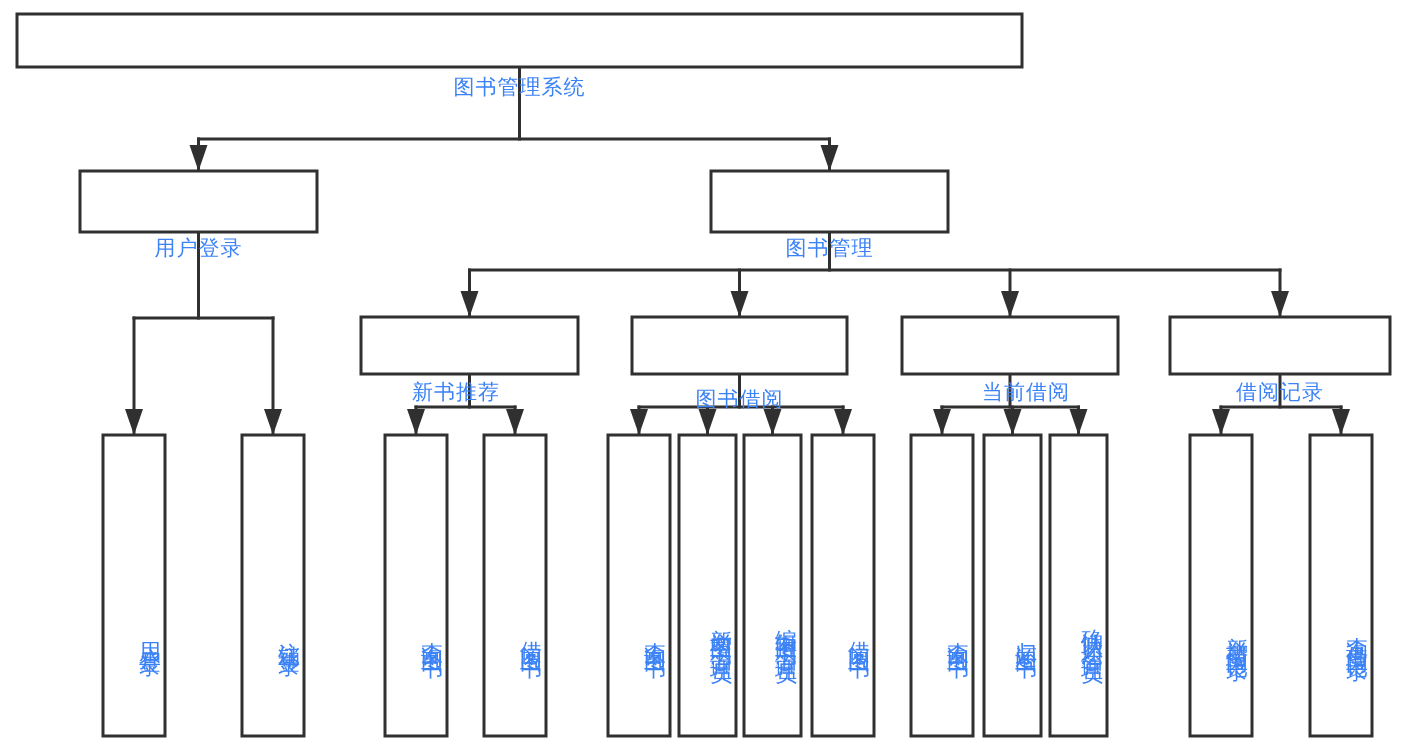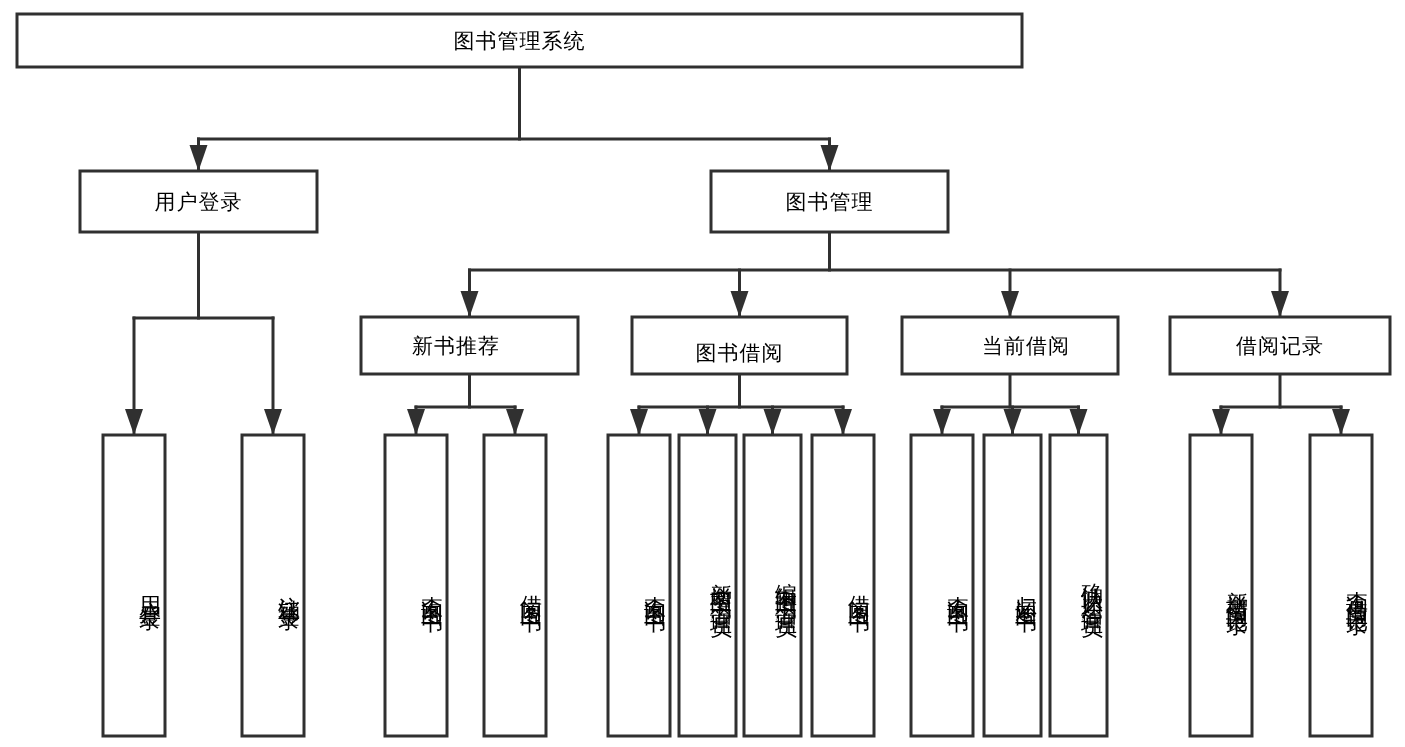--- a/index.html
+++ b/index.html
@@ -39,26 +39,27 @@
   }
   .arrow-head {
     fill: #303030;
     stroke: none;
   }
   .node-label {
     position: absolute;
     display: flex;
     align-items: center;
     justify-content: center;
-    color: #000000;
+    color: #3b82f6;
     font-family: "DejaVu Sans", "Liberation Sans", sans-serif;
     font-size: 21px;
     letter-spacing: 1px;
     white-space: nowrap;
     pointer-events: none;
+    margin-top: 46px;
   }
   .node-label.vertical {
     writing-mode: vertical-rl;
     text-orientation: upright;
     letter-spacing: 5px;
     font-size: 22px;
     align-items: flex-start;
     justify-content: center;
     padding-top: 4px;
     box-sizing: border-box;

